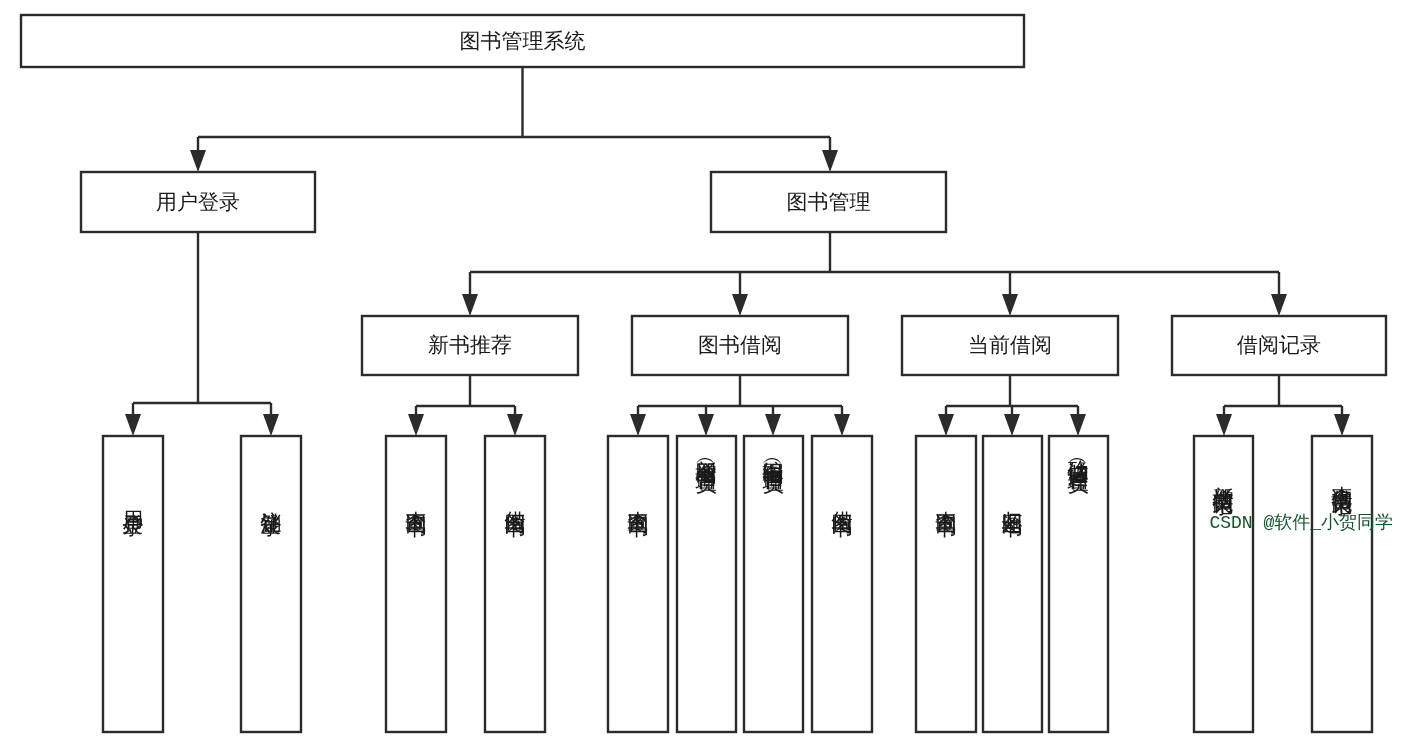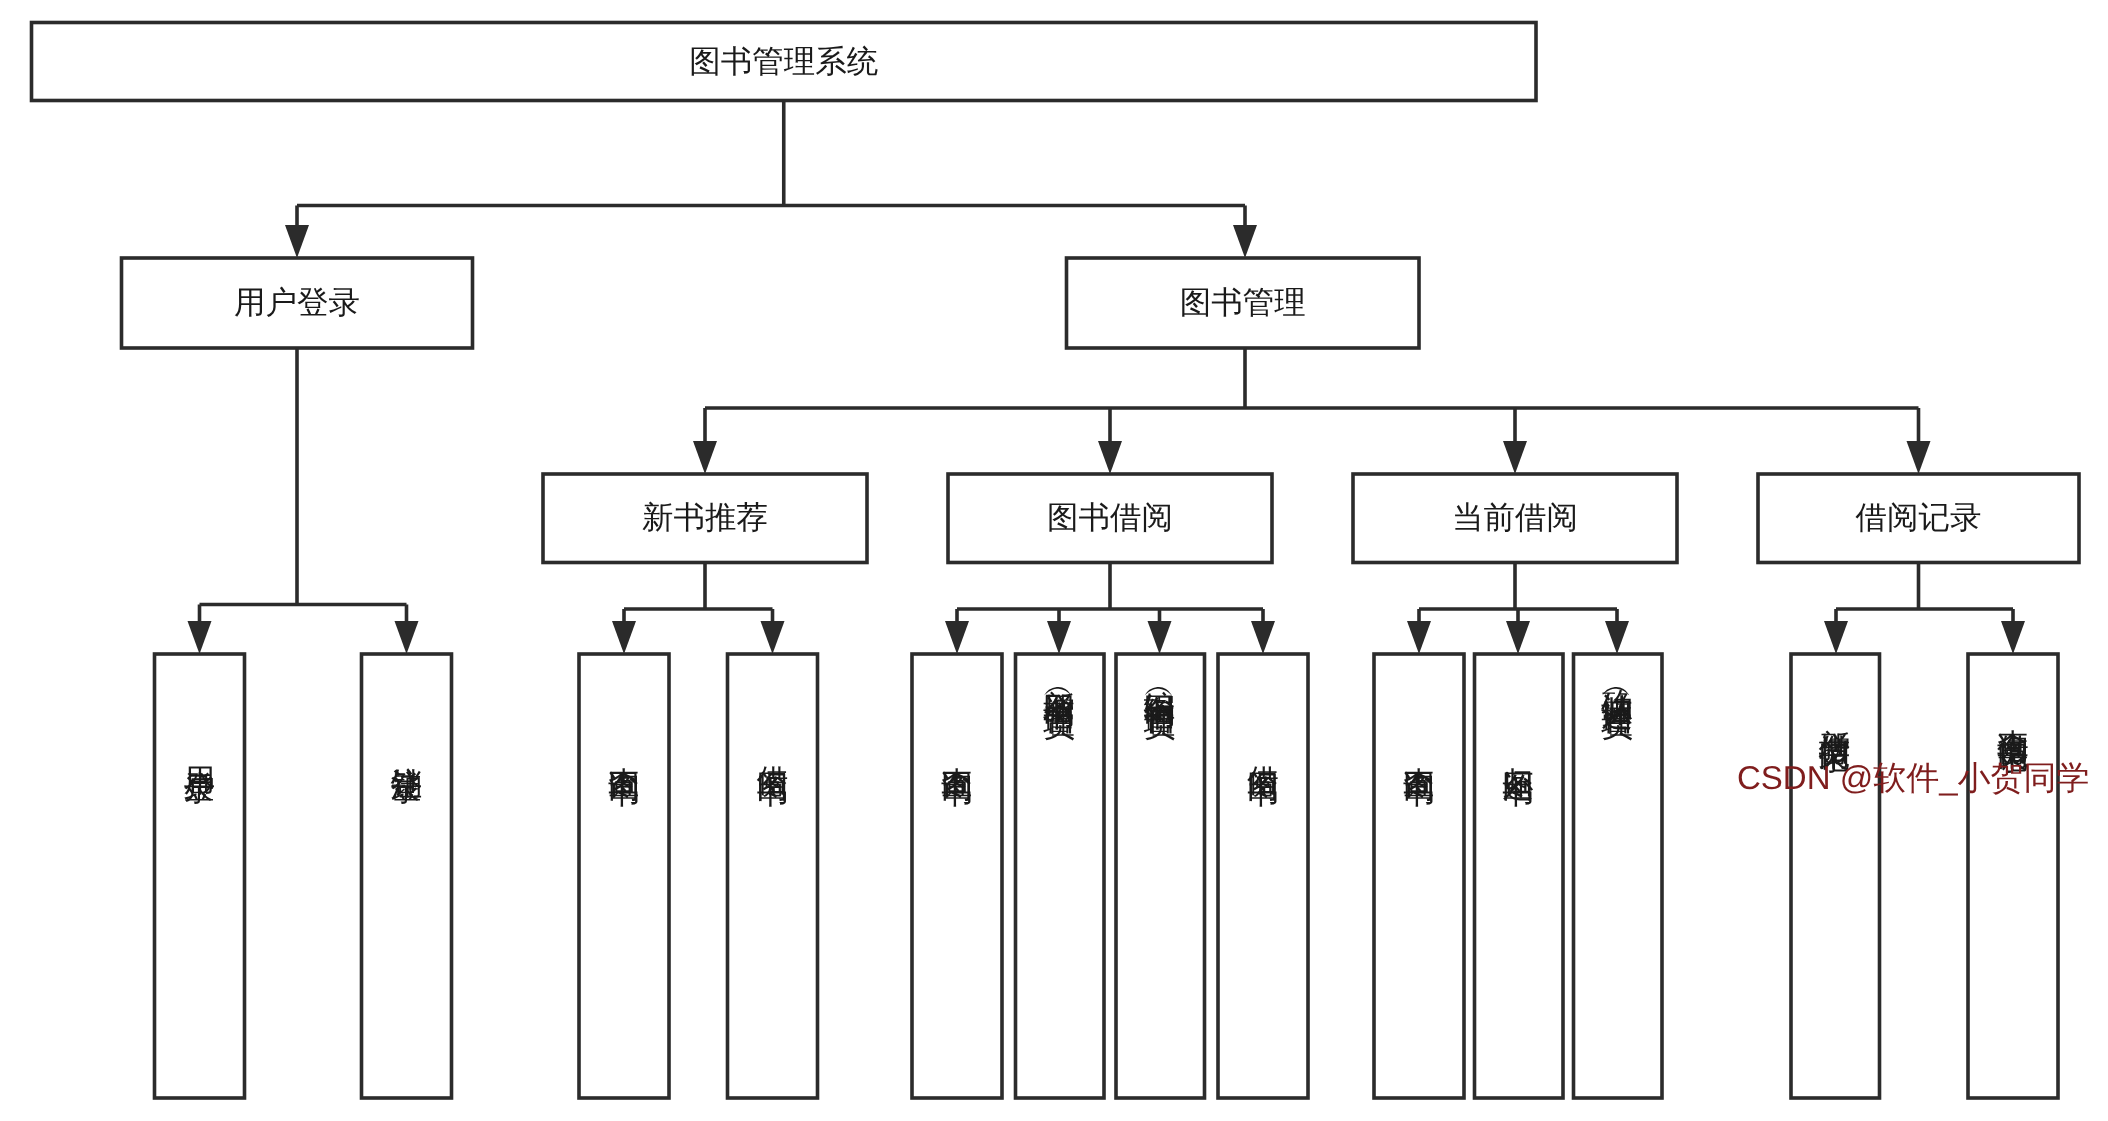--- a/index.html
+++ b/index.html
@@ -54,23 +54,23 @@
     fill: #1a1a1a;
     writing-mode: vertical-rl;
     text-orientation: upright;
     text-anchor: middle;
     letter-spacing: 2px;
   }
   .watermark {
     position: absolute;
     right: 12px;
     bottom: 6px;
-    font-family: Liberation Sans, sans-serif;
-    font-size: 22px;
-    color: #7f1d1d;
+    font-family: Liberation Mono, monospace;
+    font-size: 18px;
+    color: #14532d;
     white-space: nowrap;
     pointer-events: none;
   }
 </style>
 </head>
 <body>
 
 <div id="diagram-root">
 
   <svg id="flow" viewBox="0 0 1405 747" xmlns="http://www.w3.org/2000/svg">

